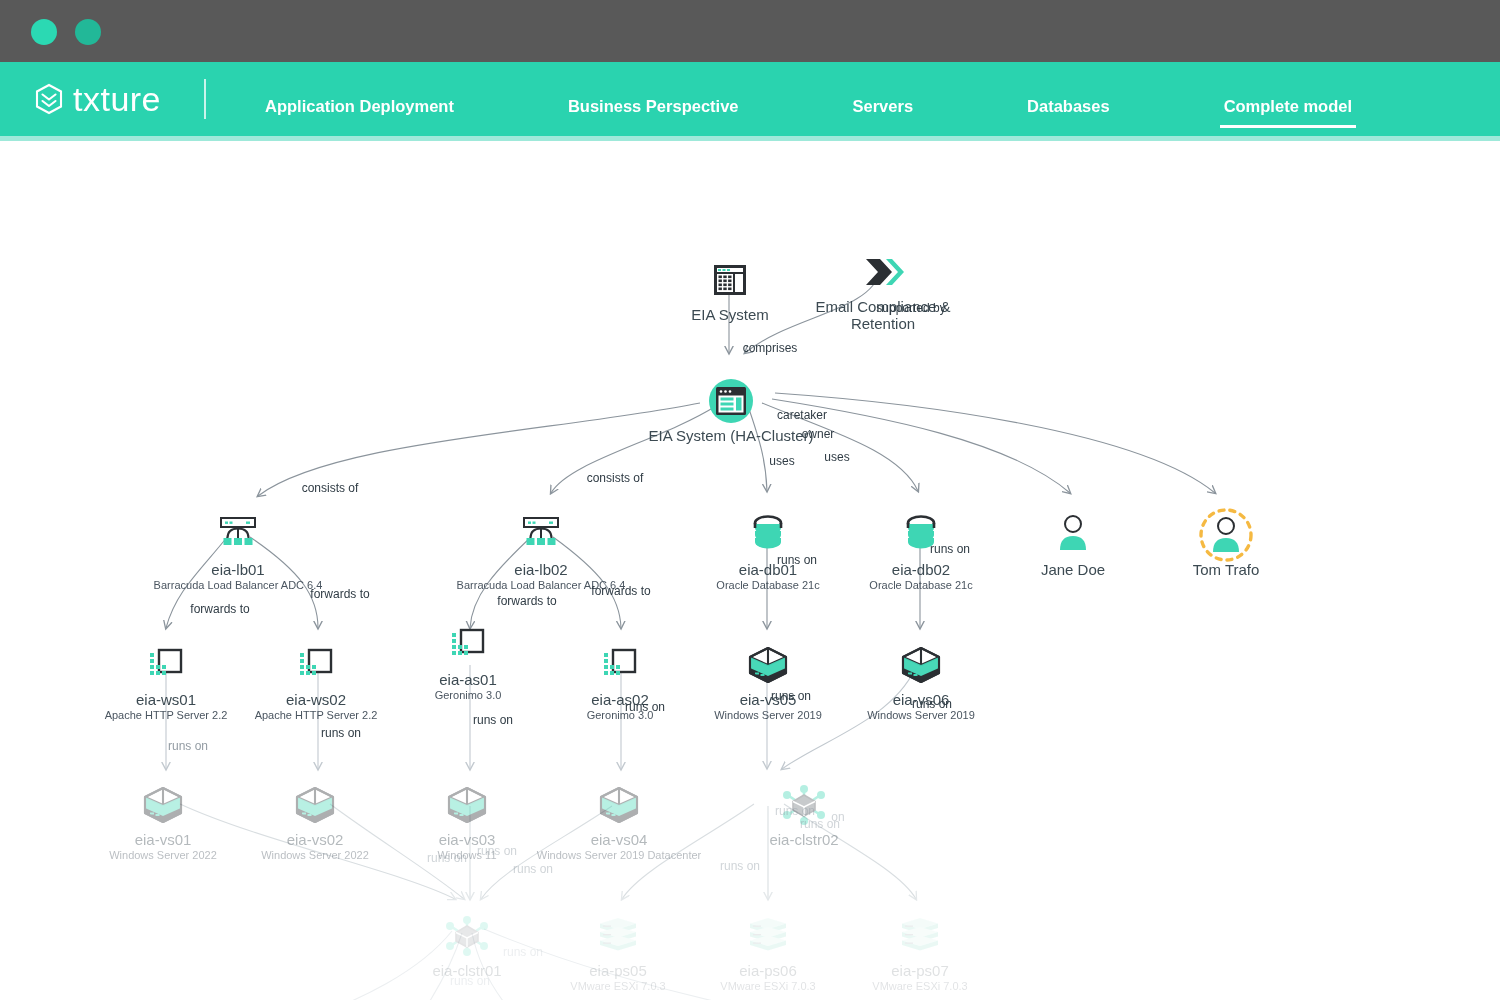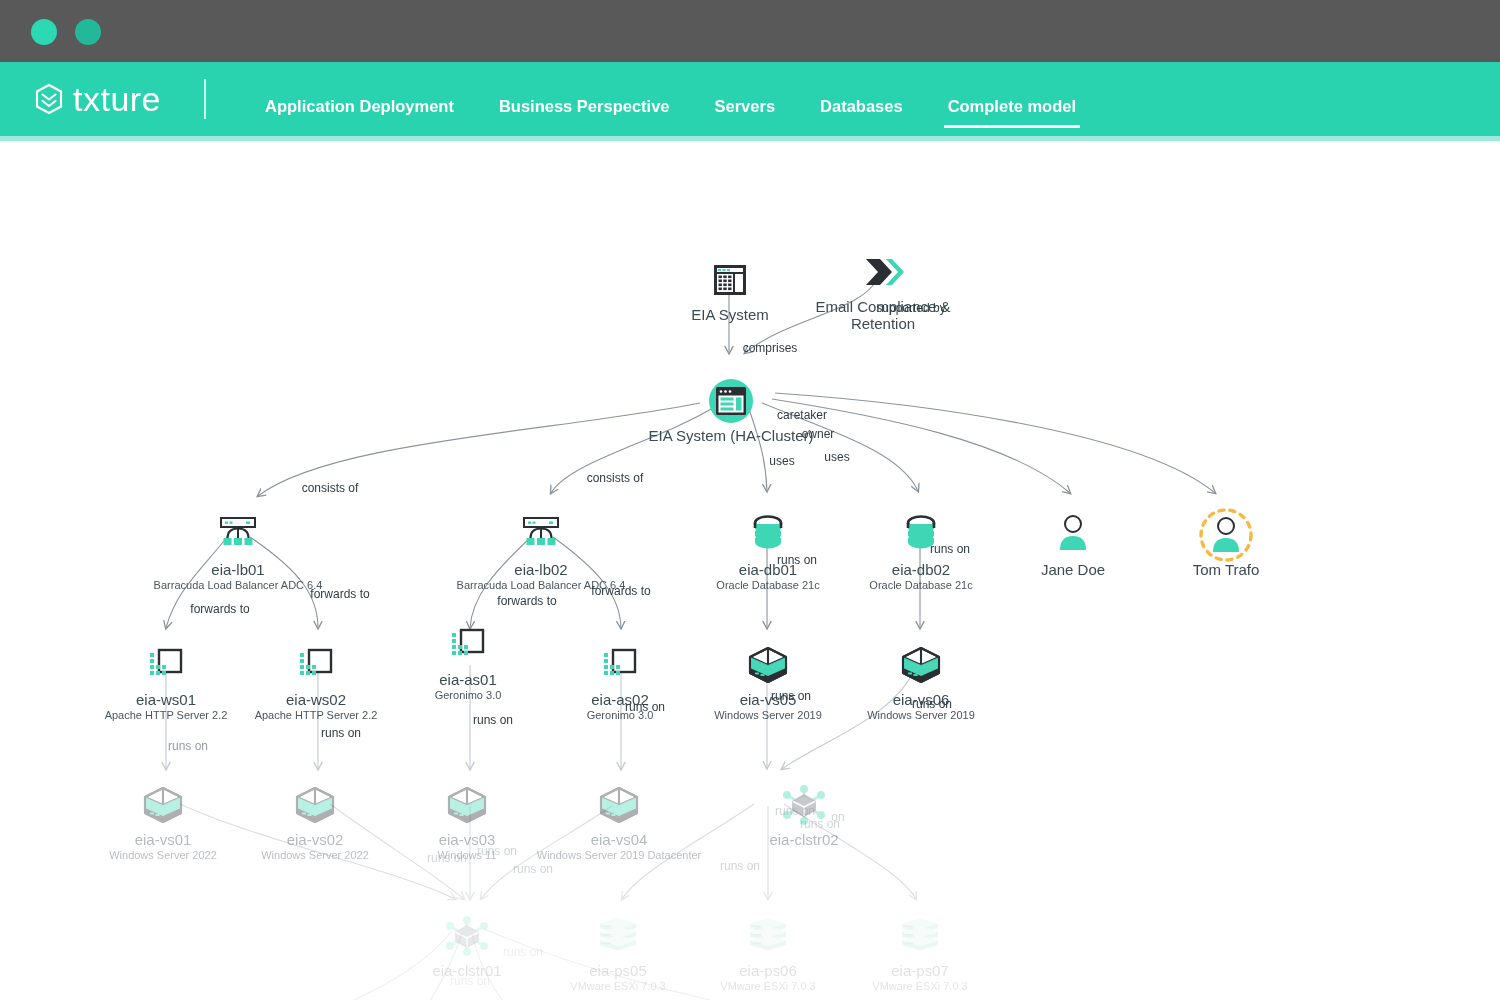--- a/index.html
+++ b/index.html
@@ -64,21 +64,21 @@
     position: relative;
     color: #ffffff;
     font-size: 16.5px;
     font-weight: bold;
     height: 74px;
     display: flex; align-items: center;
     padding: 15px 0 0 0;
     cursor: pointer;
     white-space: nowrap;
   }
-  .nav-item + .nav-item { margin-left: 45px; }
+  .nav-item + .nav-item { margin-left: 114px; }
   .nav-item.active::after {
     content: "";
     position: absolute;
     left: -4px; right: -4px; bottom: 8px;
     height: 3px;
     background: #ffffff;
   }
   .nav-underglow {
     position: absolute; left: 0; top: 136px;
     width: 1500px; height: 5px;

